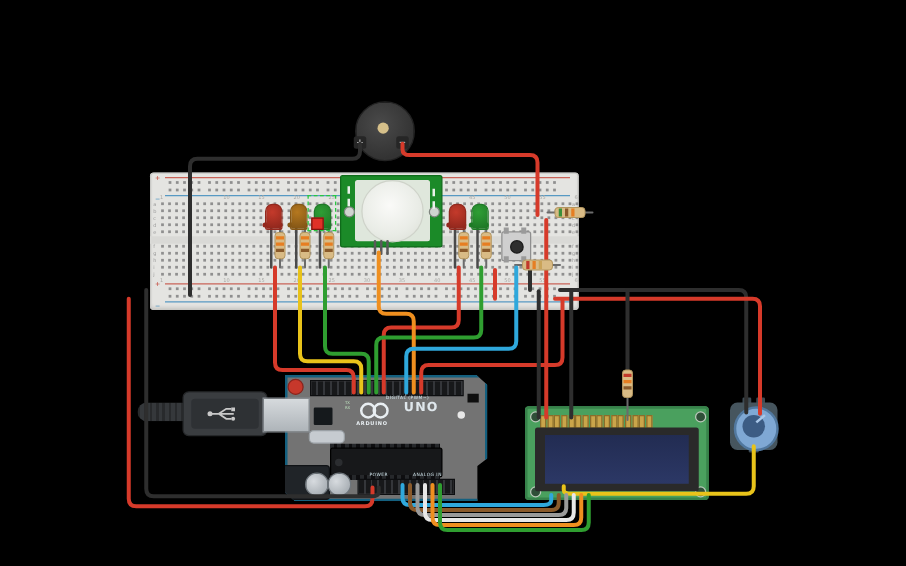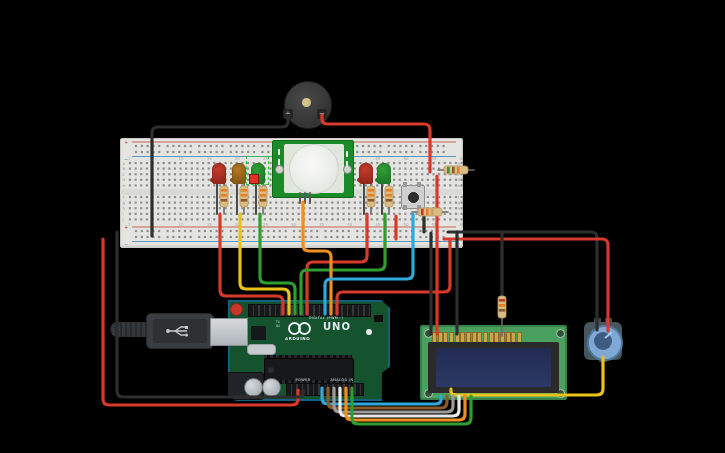--- a/index.html
+++ b/index.html
@@ -20,21 +20,21 @@
   #pir-panel{left:11px;top:3px;width:60px;height:49px;background:#dfe7dc;border-radius:2px;}
   #pir-dome{left:16px;top:3px;width:48px;height:48px;border-radius:50%;
             background:radial-gradient(circle at 45% 40%,#fafaf8,#e9ece6 60%,#d9ddd4);border:1px solid #cfd3ca;}
   .pir-hole{width:7px;height:7px;border-radius:50%;background:#cfd4cf;border:1px solid #7f857f;}
   .pir-txt{background:#eaf2ea;width:2px;height:6px;}
   
   #button{left:401px;top:185px;width:22px;height:22px;background:#cfcfcf;border:1px solid #8f8f8f;border-radius:2px;}
   #button-cap{left:6px;top:6px;width:9px;height:9px;border-radius:50%;background:#2e2e2e;border:1px solid #1c1c1c;}
   .btn-leg{width:4px;height:5px;background:#9a9a9a;}
   
-  #arduino{left:228px;top:300px;width:162px;height:101px;background:#14532d;
+  #arduino{left:228px;top:300px;width:162px;height:101px;background:#737373;
            clip-path:polygon(0 0,94.5% 0,100% 8%,100% 66%,95% 72%,95% 100%,5% 100%,0 93%);
            box-shadow:inset 0 0 0 2px #14607f;}
   .hdr{background:repeating-linear-gradient(90deg,#17181a 0 4px,#34363a 4px 5.5px);border:1px solid #0d0e10;}
   .ard-label{color:#cfe3ea;font-size:3.5px;letter-spacing:.4px;text-align:center;}
   #reset-btn{left:2px;top:3px;width:11px;height:11px;border-radius:50%;background:#c7382b;border:1px solid #8a241c;}
   .inf-circ{width:9px;height:9px;border:2.5px solid #e8eef2;border-radius:50%;background:transparent;}
   #uno-text{color:#dfe7ec;font-size:10px;font-weight:bold;letter-spacing:1px;}
   #arduino-text{color:#e8eef2;font-size:4px;font-weight:bold;letter-spacing:.6px;}
   .txrx{color:#bfe3bf;font-size:3px;}
   #ic-big{background:#17181a;border:1px solid #000;border-radius:2px;}

